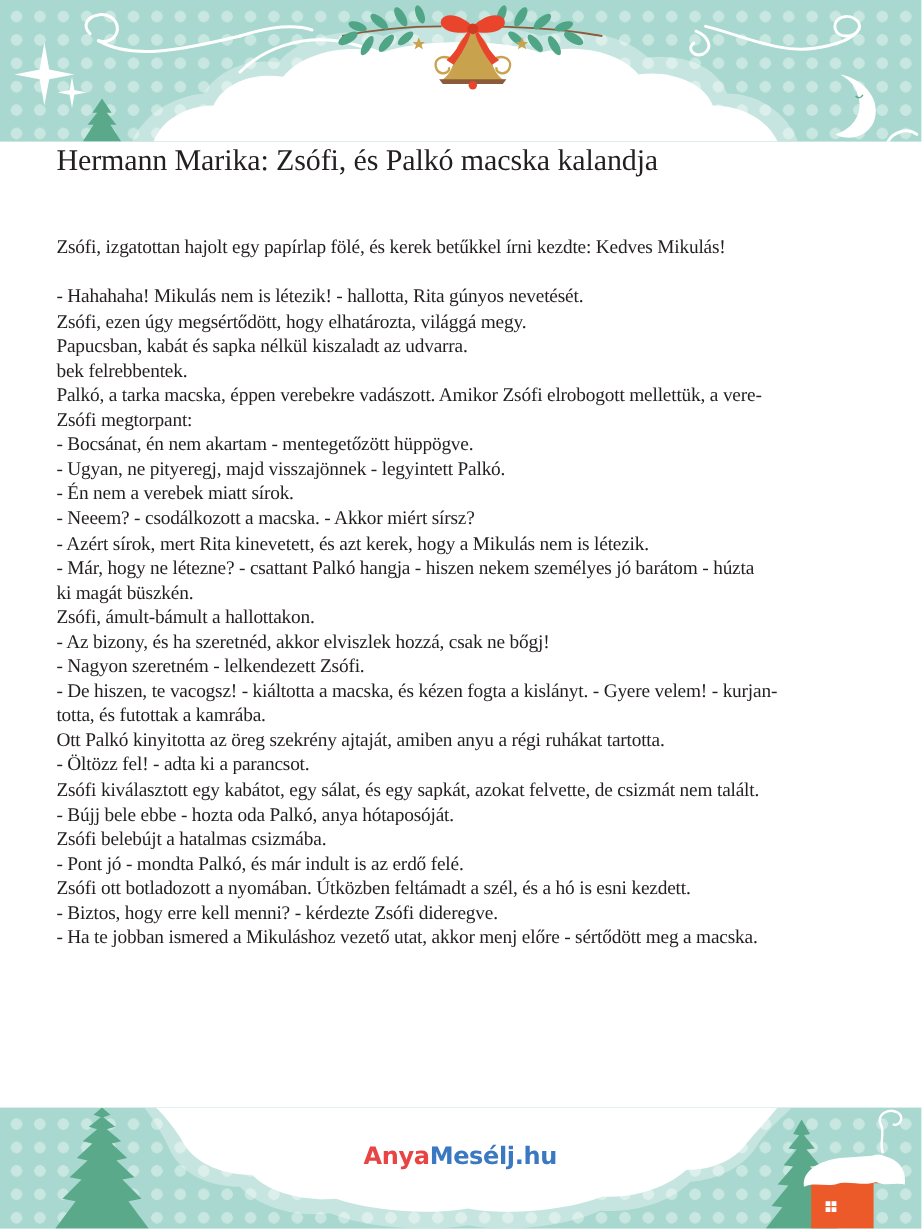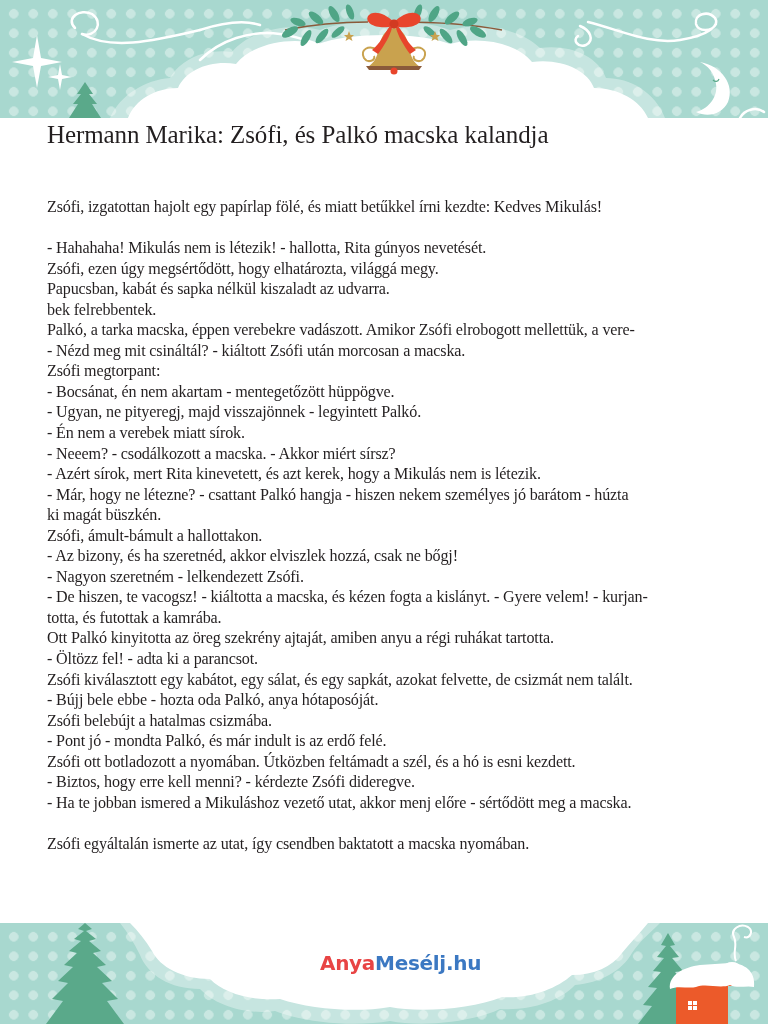--- a/index.html
+++ b/index.html
@@ -23,21 +23,21 @@
     color: #231f20; white-space: nowrap;
   }
   .story {
     position: absolute; left: 47px; top: 197px; width: 690px;
     font-size: 16.1px; line-height: 20.55px; letter-spacing: -0.15px;
   }
   .story .line { display: block; white-space: nowrap; height: 20.55px; }
   .story .blank { display: block; height: 20.55px; }
 
   .logo {
-    position: absolute; left: 320px; top: 951px;
+    position: absolute; left: 303px; top: 951px;
     font-family: "DejaVu Sans", sans-serif; font-weight: bold;
     font-size: 20px; letter-spacing: -0.3px; white-space: nowrap;
   }
   .logo .red { color: #e84444; }
   .logo .blue { color: #3b78c2; }
   .logo .a-dot {
     display: inline-block; position: relative;
     color: #e84444;
   }
 </style>
@@ -121,30 +121,29 @@
       <path d="M398,26 C404,34 408,44 416,50 L410,54 C404,46 398,36 396,28 Z"></path>
       <circle cx="394" cy="24" r="4.5" fill="#d23a22"></circle>
     </g>
   </svg>
 </div>
 
 <h1 class="page-title">Hermann Marika: Zsófi, és Palkó macska kalandja</h1>
 
 <div class="story">
   <div>
-    <span class="line">Zsófi, izgatottan hajolt egy papírlap fölé, és miatt betűkkel írni kezdte: Kedves Mikulás!</span>
+    <span class="line">Zsófi, izgatottan hajolt egy papírlap fölé, és kerek betűkkel írni kezdte: Kedves Mikulás!</span>
   </div>
   <span class="blank"></span>
   <div>
     <span class="line">- Hahahaha! Mikulás nem is létezik! - hallotta, Rita gúnyos nevetését.</span>
     <span class="line">Zsófi, ezen úgy megsértődött, hogy elhatározta, világgá megy.</span>
     <span class="line">Papucsban, kabát és sapka nélkül kiszaladt az udvarra.</span>
     <span class="line">bek felrebbentek.</span>
     <span class="line">Palkó, a tarka macska, éppen verebekre vadászott. Amikor Zsófi elrobogott mellettük, a vere-</span>
-    <span class="line">- Nézd meg mit csináltál? - kiáltott Zsófi után morcosan a macska.</span>
     <span class="line">Zsófi megtorpant:</span>
     <span class="line">- Bocsánat, én nem akartam - mentegetőzött hüppögve.</span>
     <span class="line">- Ugyan, ne pityeregj, majd visszajönnek - legyintett Palkó.</span>
     <span class="line">- Én nem a verebek miatt sírok.</span>
     <span class="line">- Neeem? - csodálkozott a macska. - Akkor miért sírsz?</span>
     <span class="line">- Azért sírok, mert Rita kinevetett, és azt kerek, hogy a Mikulás nem is létezik.</span>
     <span class="line">- Már, hogy ne létezne? - csattant Palkó hangja - hiszen nekem személyes jó barátom - húzta</span>
     <span class="line">ki magát büszkén.</span>
     <span class="line">Zsófi, ámult-bámult a hallottakon.</span>
     <span class="line">- Az bizony, és ha szeretnéd, akkor elviszlek hozzá, csak ne bőgj!</span>
@@ -156,21 +155,20 @@
     <span class="line">Zsófi kiválasztott egy kabátot, egy sálat, és egy sapkát, azokat felvette, de csizmát nem talált.</span>
     <span class="line">- Bújj bele ebbe - hozta oda Palkó, anya hótaposóját.</span>
     <span class="line">Zsófi belebújt a hatalmas csizmába.</span>
     <span class="line">- Pont jó - mondta Palkó, és már indult is az erdő felé.</span>
     <span class="line">Zsófi ott botladozott a nyomában. Útközben feltámadt a szél, és a hó is esni kezdett.</span>
     <span class="line">- Biztos, hogy erre kell menni? - kérdezte Zsófi dideregve.</span>
     <span class="line">- Ha te jobban ismered a Mikuláshoz vezető utat, akkor menj előre - sértődött meg a macska.</span>
   </div>
   <span class="blank"></span>
   <div>
-    <span class="line">Zsófi egyáltalán ismerte az utat, így csendben baktatott a macska nyomában.</span>
   </div>
 </div>
 
 <div class="banner bottom">
   <svg width="768" height="101" viewBox="0 0 768 101">
 
     <path d="M120,0 L660,0 C650,10 640,18 632,30 C622,48 600,60 575,62 C560,78 530,88 500,86 C470,100 420,104 390,98 C355,104 305,100 275,88 C245,92 215,82 200,66 C170,66 148,52 140,32 C134,20 128,10 120,0 Z" fill="#ffffff" opacity="0.35"></path>
 
     <path d="M130,0 L648,0 C640,10 630,20 622,30 C612,44 594,52 572,52 C556,66 530,76 502,74 C472,86 420,90 390,84 C356,90 310,86 280,76 C250,78 224,70 210,56 C182,56 160,44 152,28 C146,18 138,8 130,0 Z" fill="#ffffff"></path>
 

